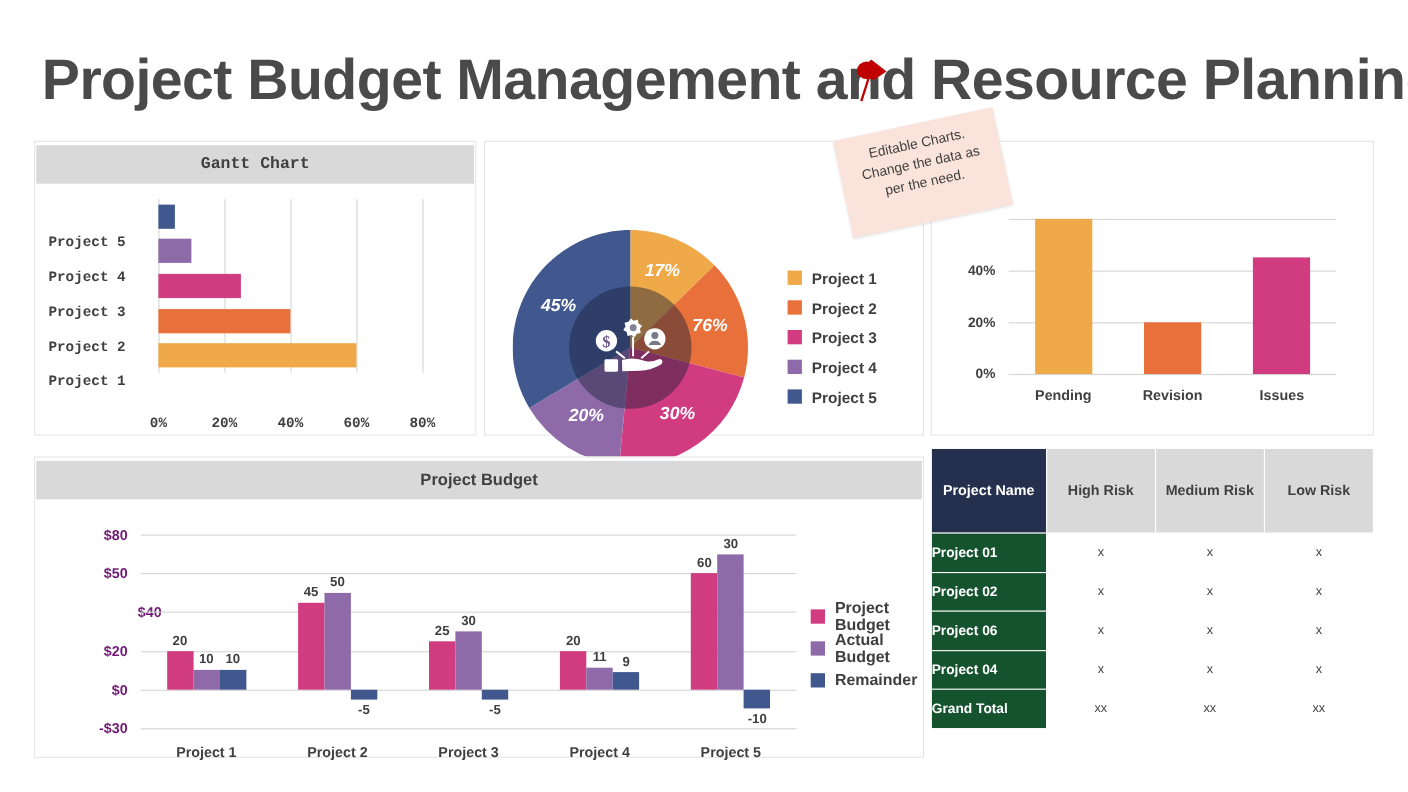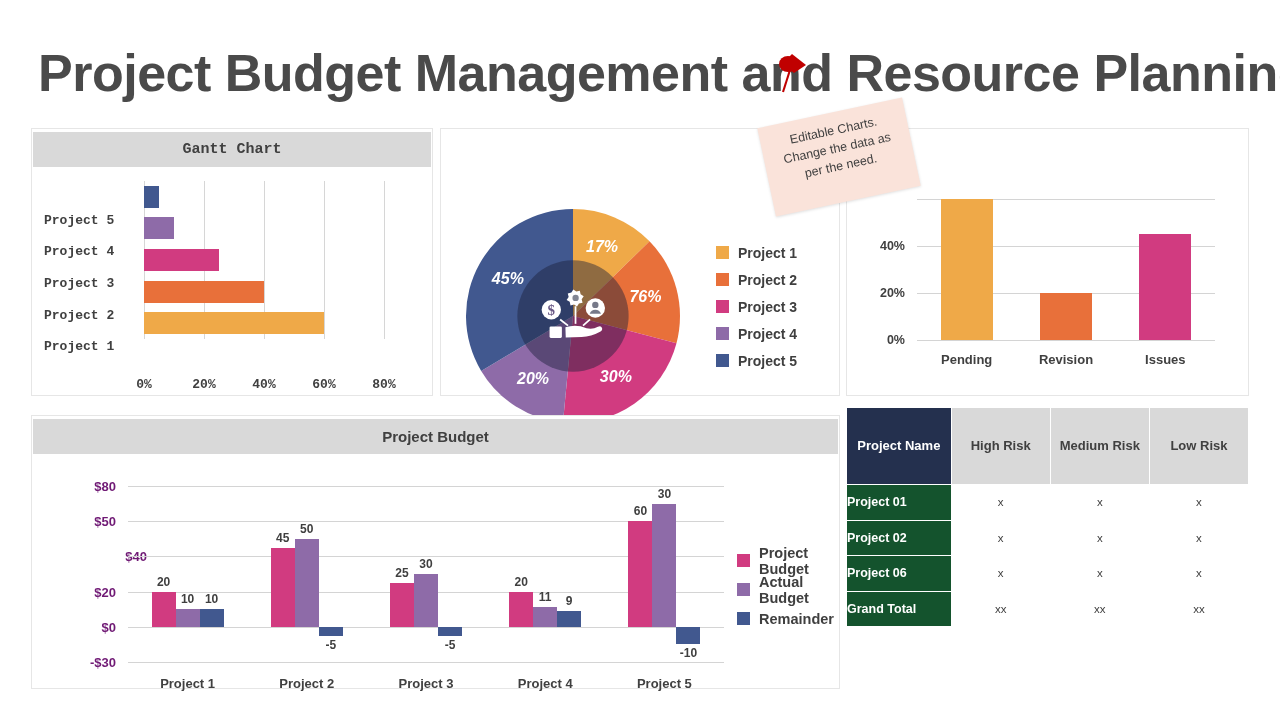--- a/index.html
+++ b/index.html
@@ -303,20 +303,26 @@
             <td class="td-val">x</td>
             <td class="td-val">x</td>
           </tr>
           <tr>
             <td class="td-name">Project 06</td>
             <td class="td-val">x</td>
             <td class="td-val">x</td>
             <td class="td-val">x</td>
           </tr>
           <tr>
+            <td class="td-name">Project 04</td>
+            <td class="td-val">x</td>
+            <td class="td-val">x</td>
+            <td class="td-val">x</td>
+          </tr>
+          <tr>
             <td class="td-name">Grand Total</td>
             <td class="td-val">xx</td>
             <td class="td-val">xx</td>
             <td class="td-val">xx</td>
           </tr>
         </tbody>
     </table>
   </div>
 
   <svg id="pin" viewBox="0 0 40 48">

